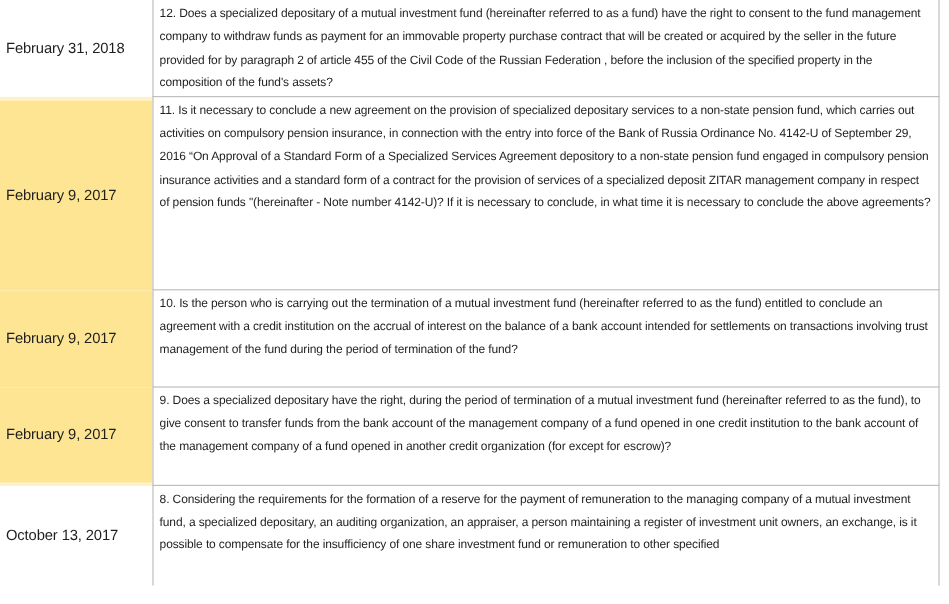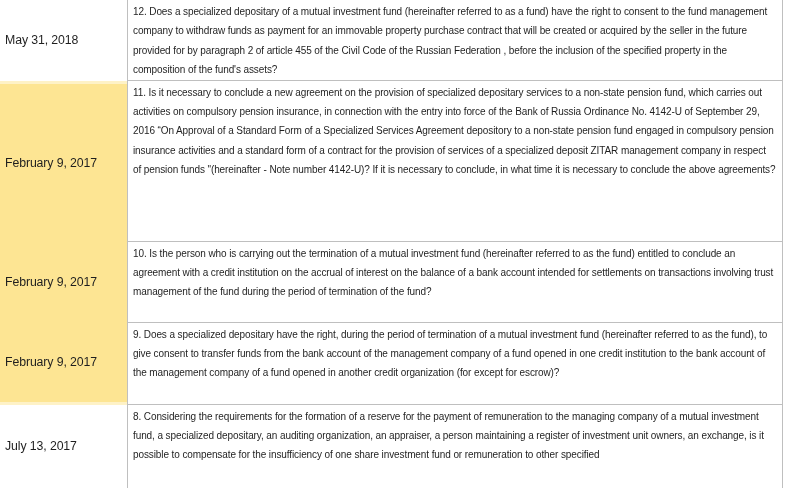--- a/index.html
+++ b/index.html
@@ -45,37 +45,37 @@
     letter-spacing:-0.1px;
   }
   .r4 .question{border-bottom:none;}
 </style>
 </head>
 <body>
 
 <div class="sheet">
 
   <div class="row">
-    <div class="cell date">May 31, 2018</div>
+    <div class="cell date">February 31, 2018</div>
     <div class="cell question">12. Does a specialized depositary of a mutual investment fund (hereinafter referred to as a fund) have the right to consent to the fund management company to withdraw funds as payment for an immovable property purchase contract that will be created or acquired by the seller in the future provided for by paragraph 2 of article 455 of the Civil Code of the Russian Federation , before the inclusion of the specified property in the composition of the fund's assets?</div>
   </div>
 
   <div class="row r1">
     <div class="cell date hl hl-first">February 9, 2017</div>
     <div class="cell question">11. Is it necessary to conclude a new agreement on the provision of specialized depositary services to a non-state pension fund, which carries out activities on compulsory pension insurance, in connection with the entry into force of the Bank of Russia Ordinance No. 4142-U of September 29, 2016 “On Approval of a Standard Form of a Specialized Services Agreement depository to a non-state pension fund engaged in compulsory pension insurance activities and a standard form of a contract for the provision of services of a specialized deposit ZITAR management company in respect of pension funds "(hereinafter - Note number 4142-U)? If it is necessary to conclude, in what time it is necessary to conclude the above agreements?</div>
   </div>
 
   <div class="row r2">
     <div class="cell date hl">February 9, 2017</div>
     <div class="cell question">10. Is the person who is carrying out the termination of a mutual investment fund (hereinafter referred to as the fund) entitled to conclude an agreement with a credit institution on the accrual of interest on the balance of a bank account intended for settlements on transactions involving trust management of the fund during the period of termination of the fund?</div>
   </div>
 
   <div class="row r3">
     <div class="cell date hl hl-last">February 9, 2017</div>
     <div class="cell question">9. Does a specialized depositary have the right, during the period of termination of a mutual investment fund (hereinafter referred to as the fund), to give consent to transfer funds from the bank account of the management company of a fund opened in one credit institution to the bank account of the management company of a fund opened in another credit organization (for except for escrow)?</div>
   </div>
 
   <div class="row r4">
-    <div class="cell date">July 13, 2017</div>
+    <div class="cell date">October 13, 2017</div>
     <div class="cell question">8. Considering the requirements for the formation of a reserve for the payment of remuneration to the managing company of a mutual investment fund, a specialized depositary, an auditing organization, an appraiser, a person maintaining a register of investment unit owners, an exchange, is it possible to compensate for the insufficiency of one share investment fund or remuneration to other specified</div>
   </div>
 
 </div>
 
 </body></html>

